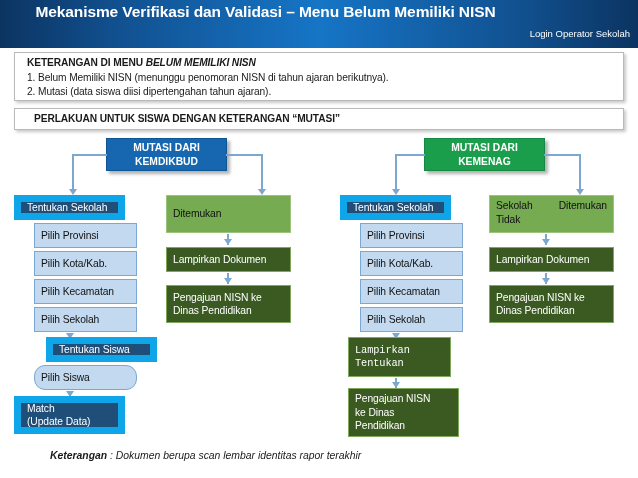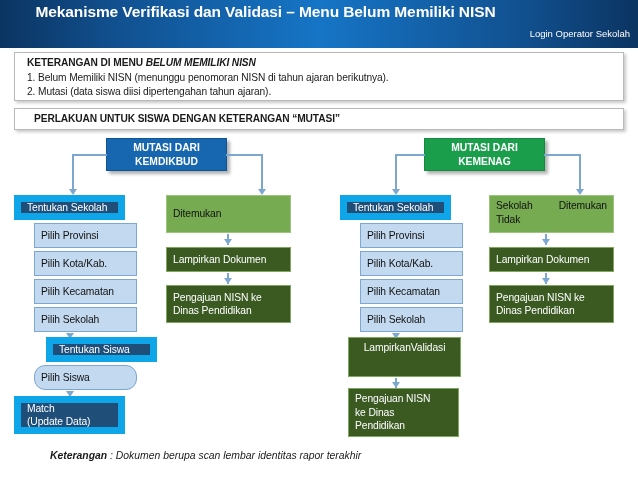--- a/index.html
+++ b/index.html
@@ -234,23 +234,23 @@
   <div class="box navy" style="left:340px; top:195px; width:111px; height:25px;">Tentukan Sekolah</div>
 
   <div class="box lightblue" style="left:360px; top:223px; width:103px; height:25px;">Pilih Provinsi</div>
   <div class="box lightblue" style="left:360px; top:251px; width:103px; height:25px;">Pilih Kota/Kab.</div>
   <div class="box lightblue" style="left:360px; top:279px; width:103px; height:25px;">Pilih Kecamatan</div>
   <div class="box lightblue" style="left:360px; top:307px; width:103px; height:25px;">Pilih Sekolah</div>
 
   <div class="vline" style="left:395px; top:333px; height:8px;"></div>
   <div class="arrow" style="left:392px; top:333px;"></div>
 
-  <div class="box green-dark" style="left:348px; top:337px; width:113px; height:40px; flex-direction:row; align-items:flex-start; justify-content:center;">
+  <div class="box green-dark" style="left:348px; top:337px; width:103px; height:40px; flex-direction:column; align-items:flex-start; justify-content:center;font-family:Liberation Mono, monospace;">
     <span>Lampirkan</span>
-    <span>Validasi</span>
+    <span>Tentukan</span>
   </div>
 
   <div class="vline" style="left:395px; top:378px; height:10px;"></div>
   <div class="arrow" style="left:392px; top:382px;"></div>
 
   <div class="box green-dark" style="left:348px; top:388px; width:111px; height:49px; flex-direction:column; align-items:flex-start; justify-content:center;">
     <span>Pengajuan NISN</span>
     <span>ke Dinas</span>
     <span>Pendidikan</span>
   </div>

